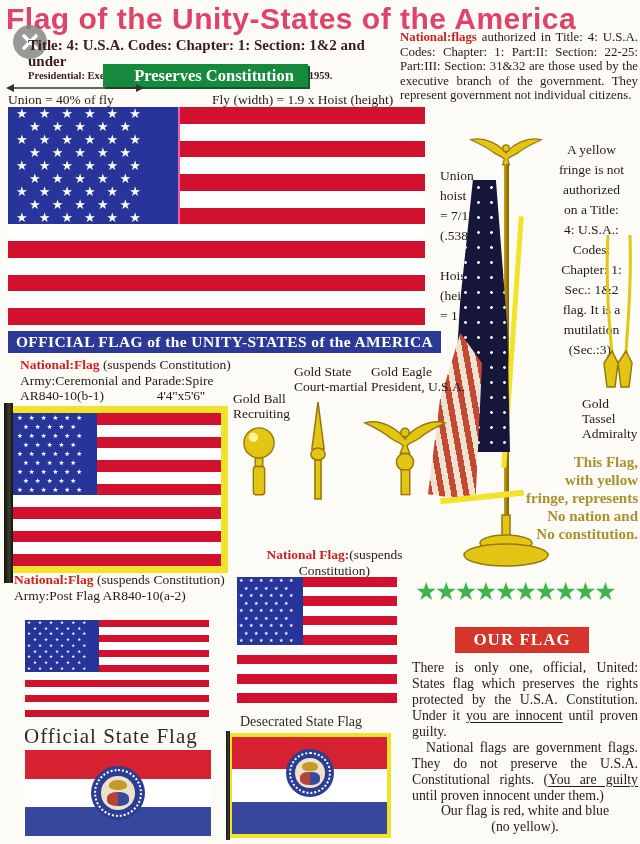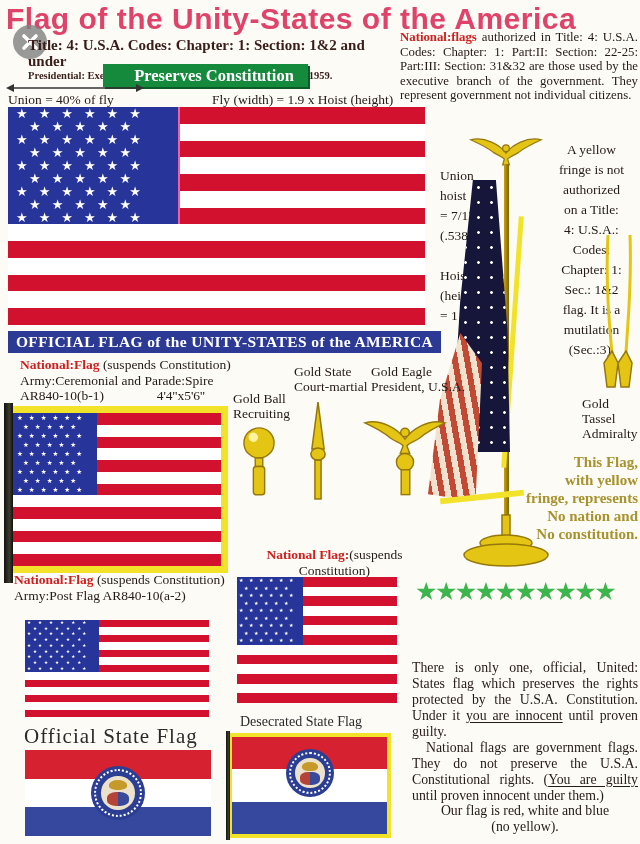--- a/index.html
+++ b/index.html
@@ -274,20 +274,21 @@
       </div>
   </div>
 
   <div class="abs olive pre" style="left:478px;top:453px;width:160px;">This Flag,
 with yellow
 fringe, represents
 No nation and
 No constitution.</div>
 
   <div class="abs greenstars" style="left:415px;top:577px;">★★★★★★★★★★</div>
+  <div class="abs ourflagbox">OUR FLAG</div>
 
   <div class="abs para j" style="left:412px;top:660px;">
     <span>There is only one, official,  United: States flag which preserves the rights protected by the U.S.A. Constitution. Under it </span><u>you are  innocent</u><span> until proven guilty.</span>
   </div>
   <div class="abs para j indent" style="left:412px;top:740px;">
     <span>National flags are government flags. They do not preserve the U.S.A. Constitutional rights. (</span><u>You are guilty</u><span> until proven innocent under them.)</span>
   </div>
   <div class="abs para ctr pre" style="left:412px;top:803px;">Our flag is red, white and blue
 (no yellow).</div>
 

